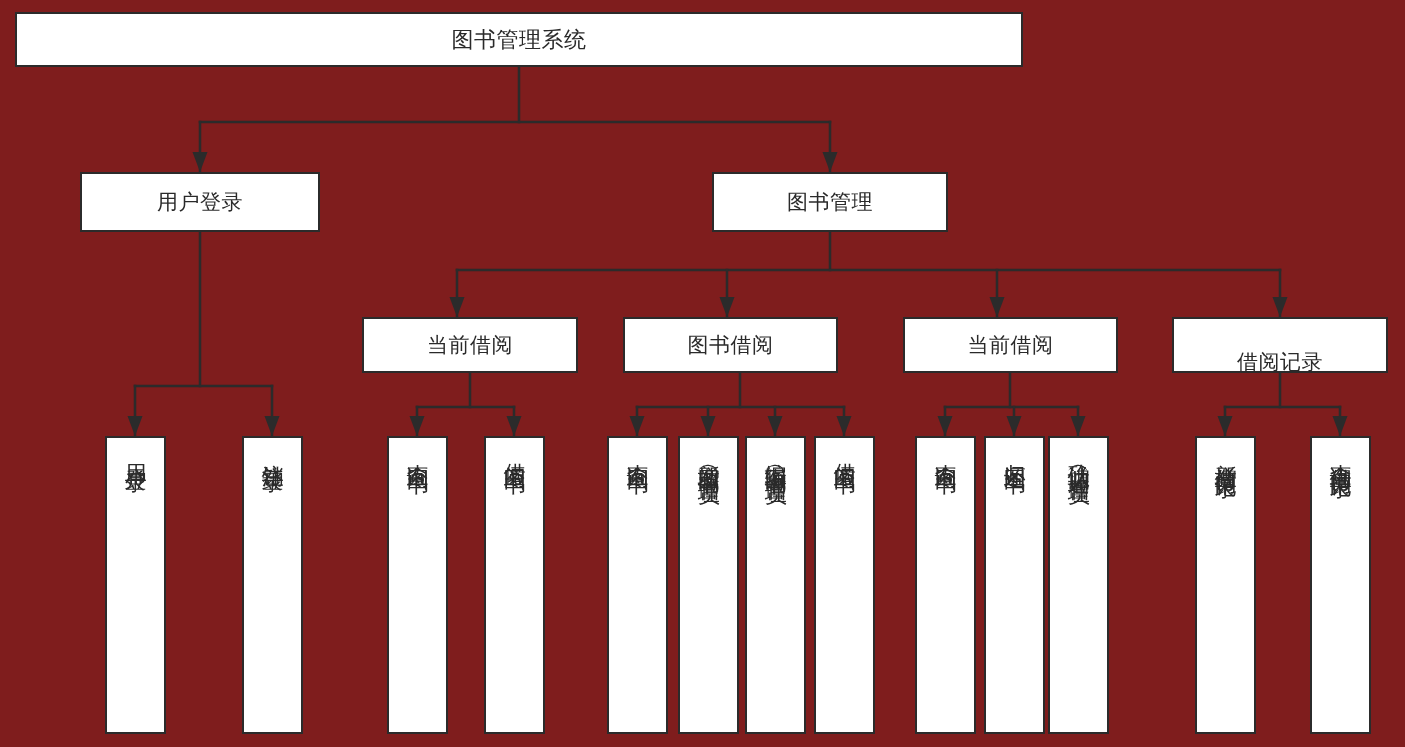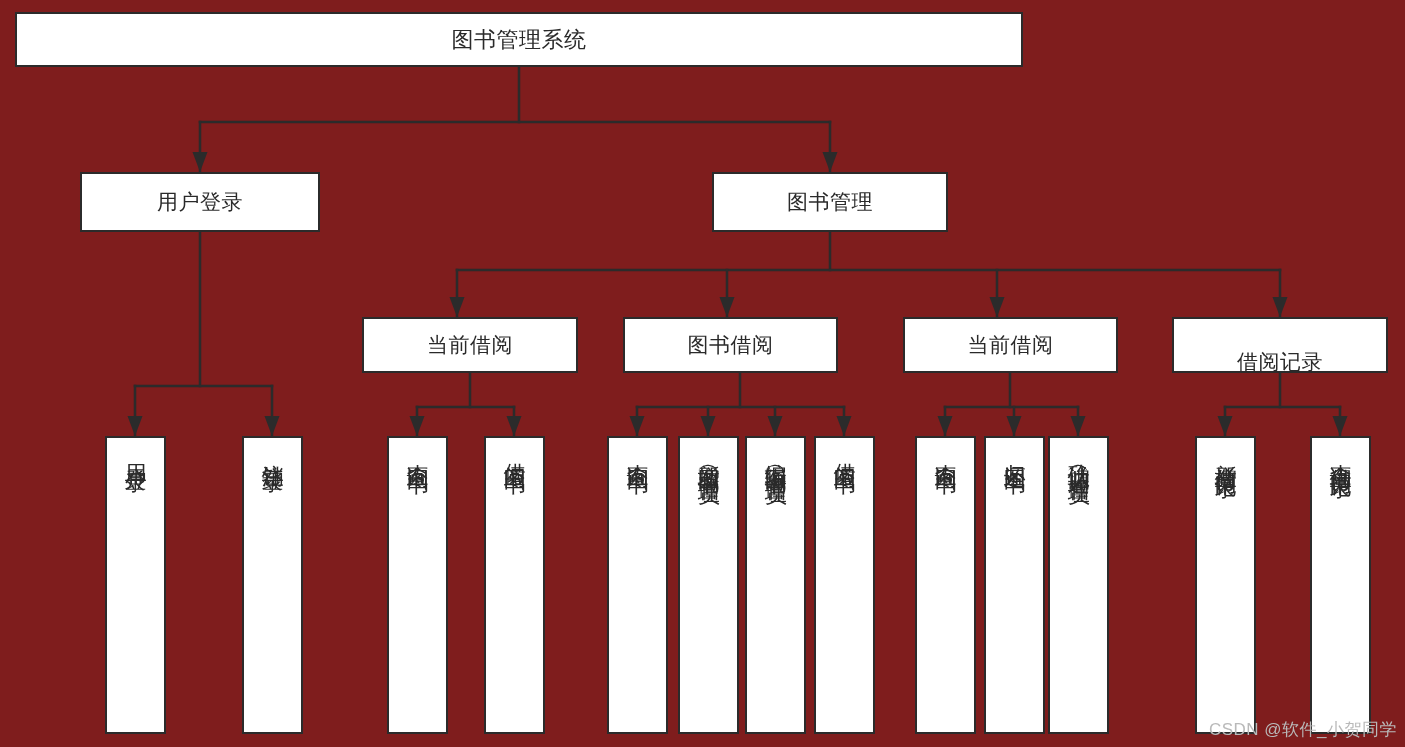--- a/index.html
+++ b/index.html
@@ -189,14 +189,13 @@
       <div class="node vertical" style="left: 1048px; top: 436px; width: 61px; height: 298px; border-color: rgb(43, 43, 43); background: rgb(255, 255, 255);">
         <span class="label" style="color: rgb(42, 42, 42);">确认归还（管理员）</span>
       </div>
       <div class="node vertical" style="left: 1195px; top: 436px; width: 61px; height: 298px; border-color: rgb(43, 43, 43); background: rgb(255, 255, 255);">
         <span class="label" style="color: rgb(42, 42, 42);">新增借阅记录</span>
       </div>
       <div class="node vertical" style="left: 1310px; top: 436px; width: 61px; height: 298px; border-color: rgb(43, 43, 43); background: rgb(255, 255, 255);">
         <span class="label" style="color: rgb(42, 42, 42);">查询借阅记录</span>
       </div>
     </div>
-  <div id="watermark">CSDN @软件_小贺同学</div>
 </div>
 
 </body></html>

